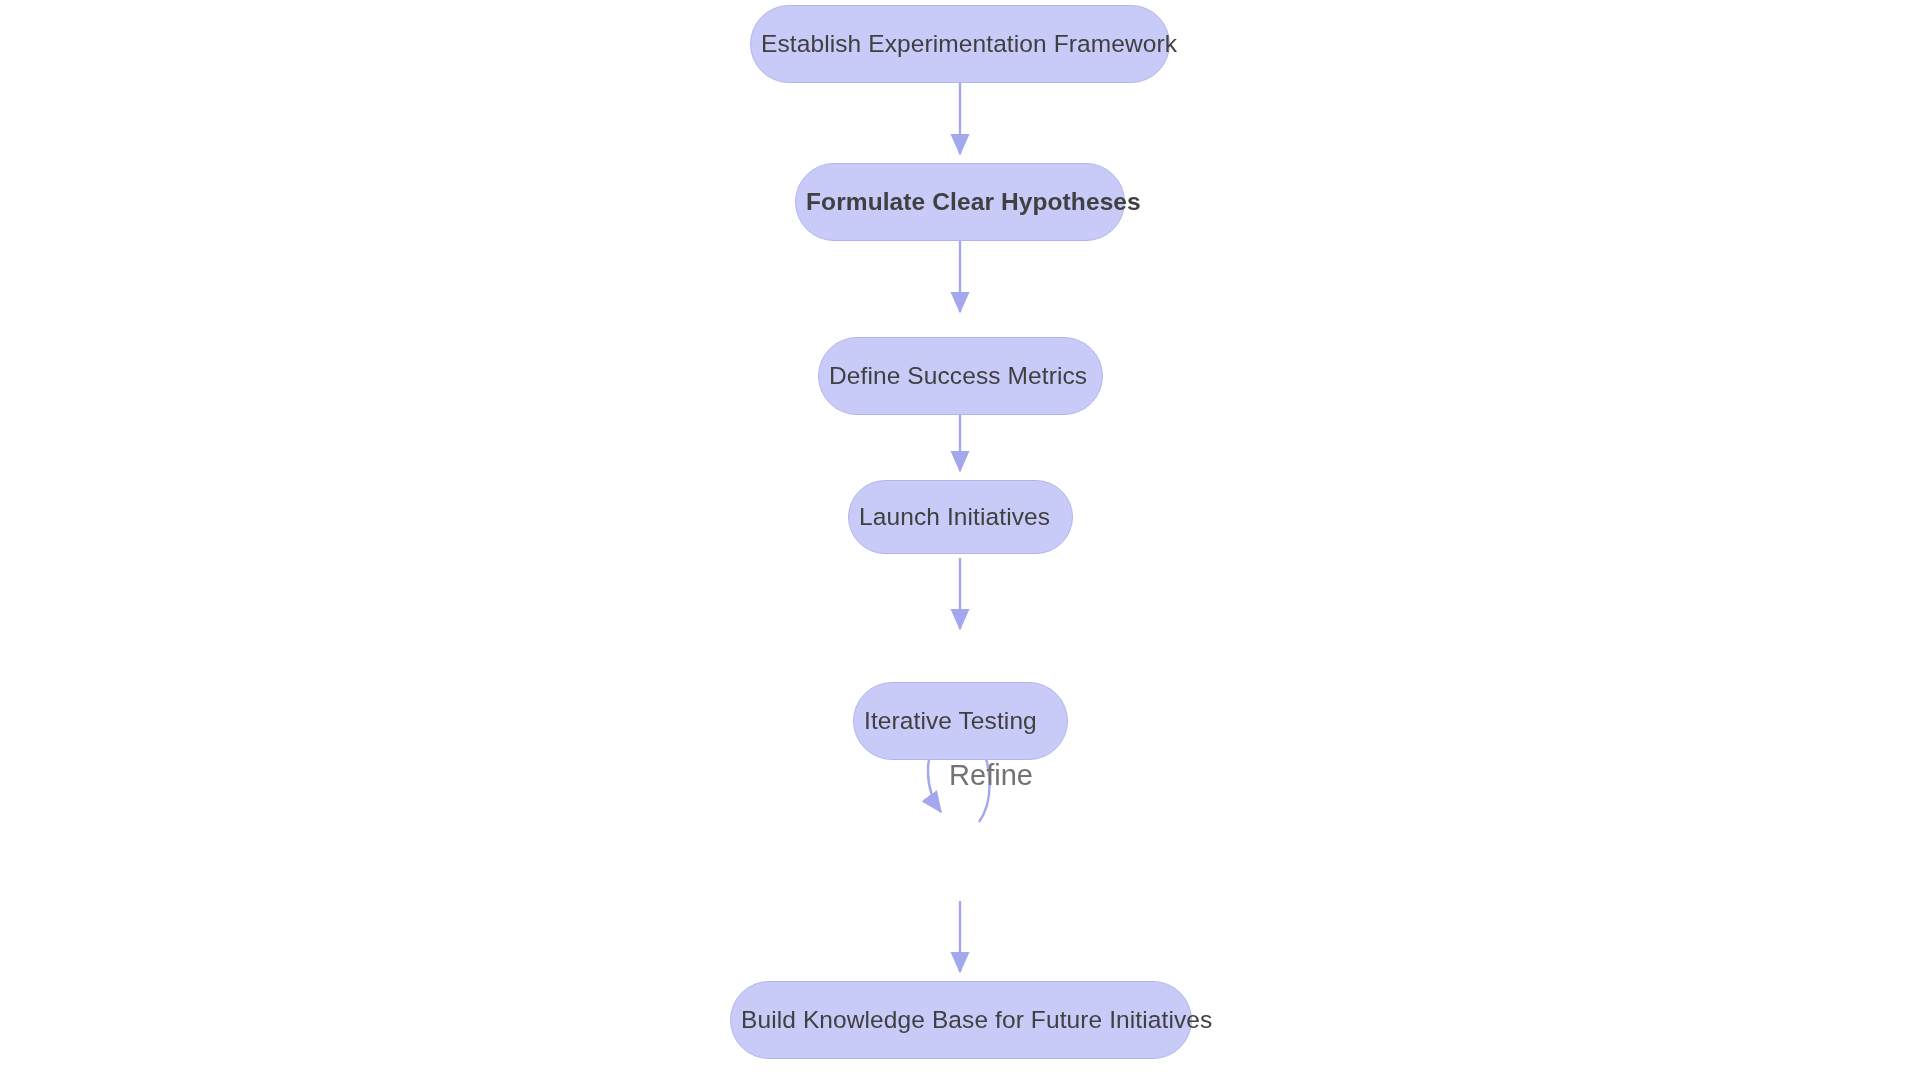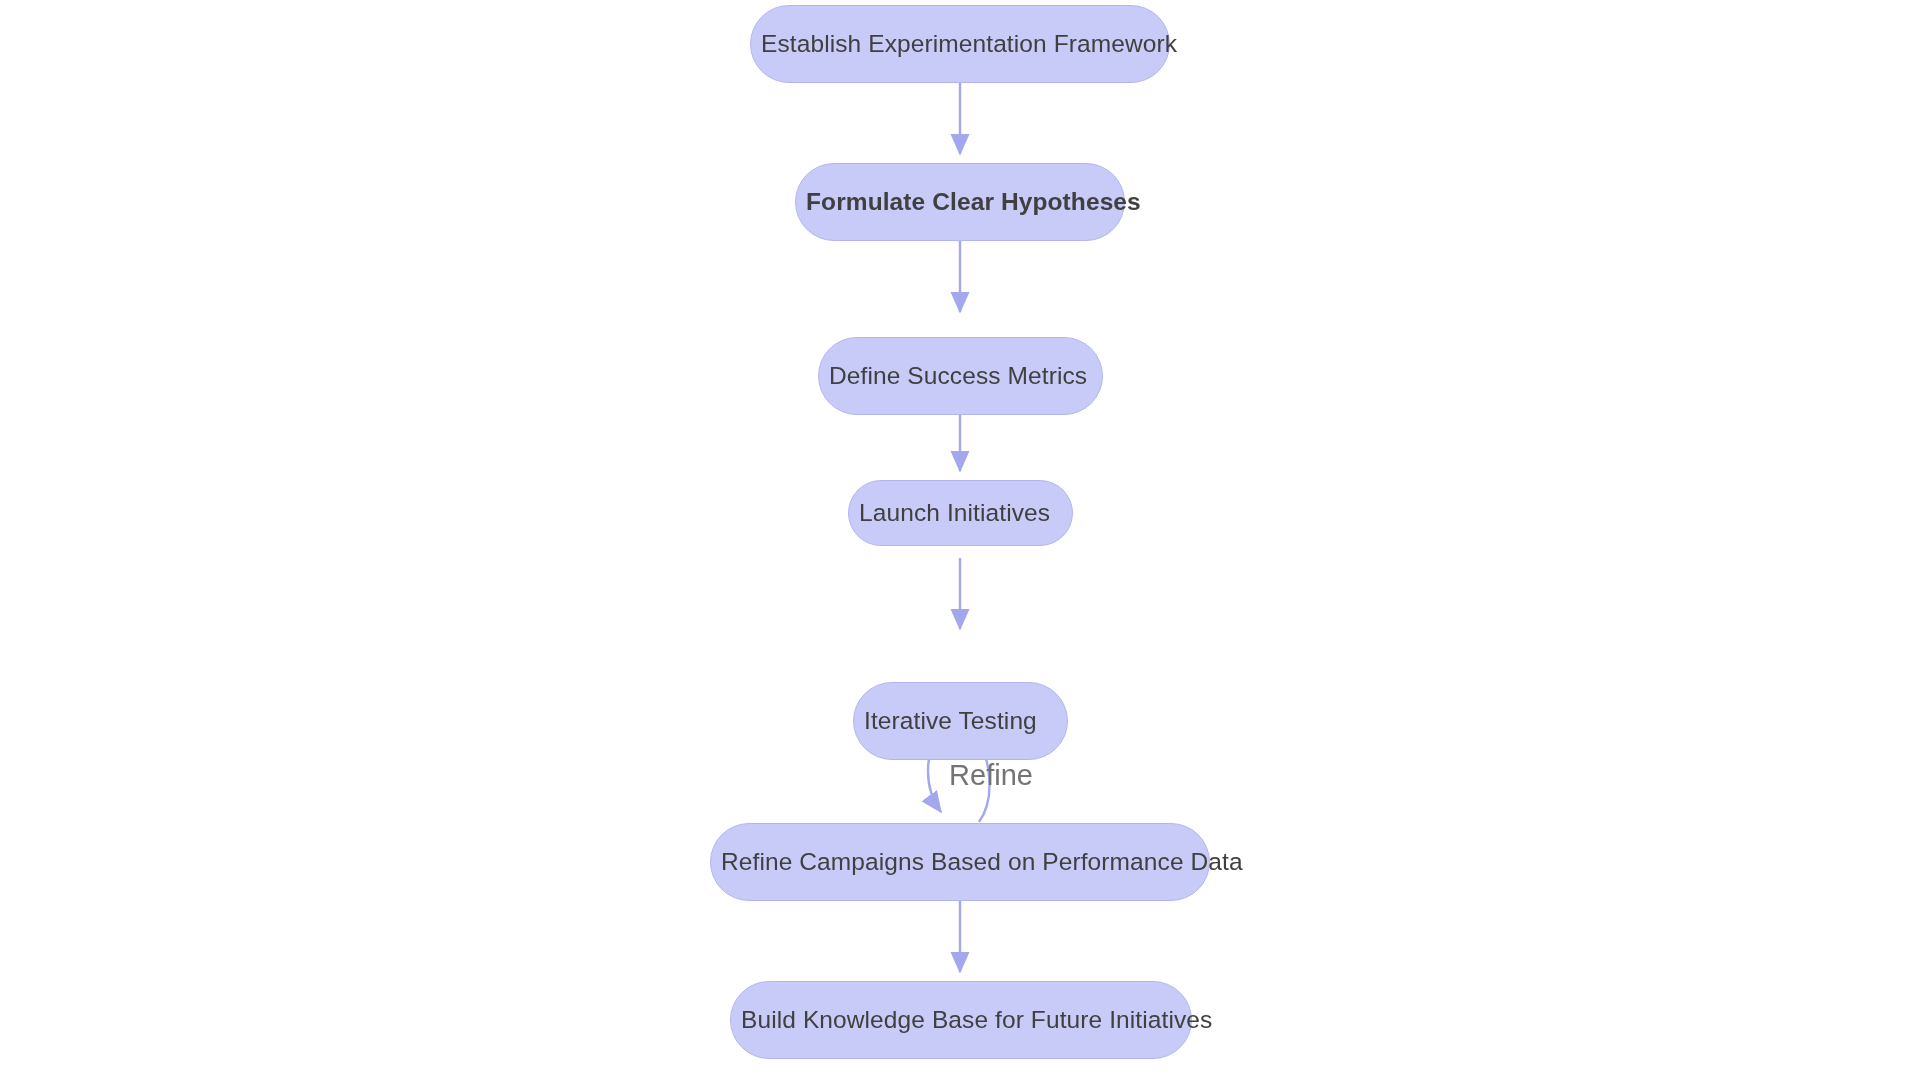--- a/index.html
+++ b/index.html
@@ -85,31 +85,28 @@
   </div>
 
   <div class="node" style="left:795px; top:163px; width:330px; height:78px;font-weight:bold;">
     <span class="node-label">Formulate Clear Hypotheses</span>
   </div>
 
   <div class="node" style="left:818px; top:321px; width:285px; height:78px;margin-top:16px;">
     <span class="node-label">Define Success Metrics</span>
   </div>
 
-  <div class="node" style="left:848px; top:480px; width:225px; height:66px;">
+  <div class="node" style="left:848px; top:480px; width:225px; height:74px;">
     <span class="node-label">Launch Initiatives</span>
   </div>
 
   <div class="node" style="left:853px; top:638px; width:215px; height:78px;margin-top:44px;">
     <span class="node-label">Iterative Testing</span>
   </div>
 
-  <div class="node" style="left:710px; top:823px; width:500px; height:78px;">
-    <span class="node-label">Refine Campaigns Based on Performance Data</span>
-  </div>
 
   <div class="node" style="left:730px; top:981px; width:462px; height:78px;">
     <span class="node-label">Build Knowledge Base for Future Initiatives</span>
   </div>
 
   <div class="edge-label" style="left:991px; top:775px;">Refine</div>
 
 </div>
 
 </body></html>

